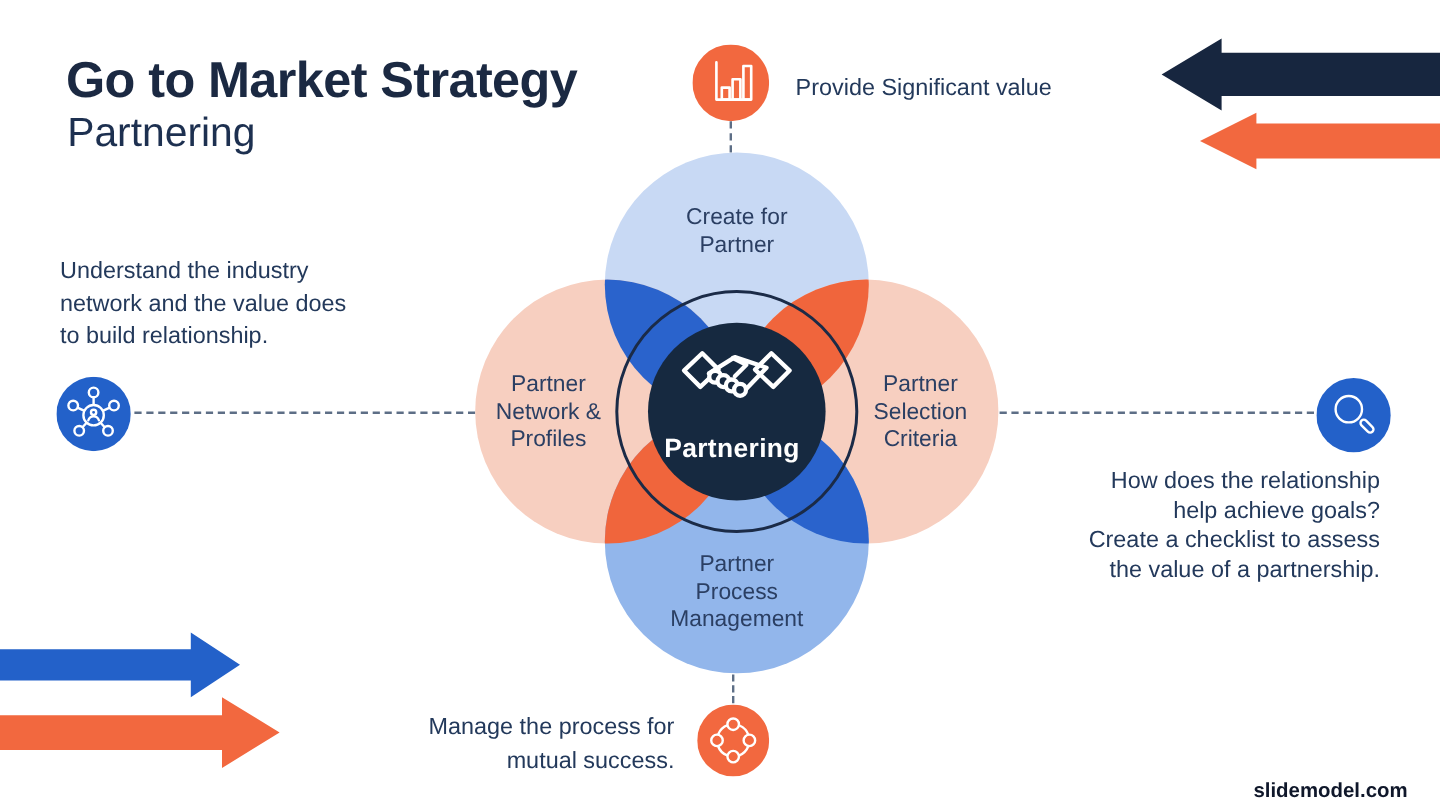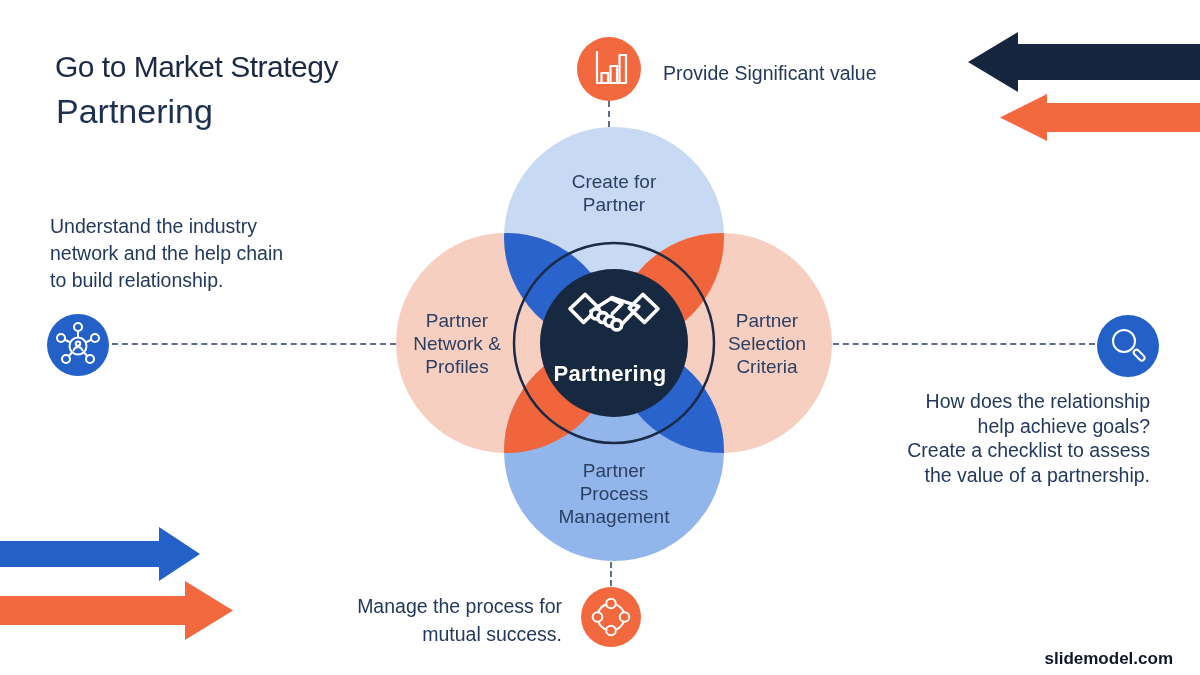--- a/index.html
+++ b/index.html
@@ -3,21 +3,21 @@
 <meta charset="utf-8">
 <style>
   html,body{margin:0;padding:0;background:#e8e8e8;}
   .canvas{
     position:relative;width:1200px;height:675px;background:#ffffff;overflow:hidden;
     font-family:"Liberation Sans",sans-serif;color:#23395b;
   }
   .abs{position:absolute;}
   .ml{white-space:pre-line;}
   .title{
-    left:55px;top:44px;font-size:30px;font-weight:normal;color:#1b2942;letter-spacing:-0.5px;line-height:46px;
+    left:55px;top:44px;font-size:42px;font-weight:bold;color:#1b2942;letter-spacing:-0.5px;line-height:46px;
   }
   .subtitle{
     left:56px;top:92px;font-size:34px;font-weight:normal;color:#1d3050;line-height:38px;
   }
   .body-txt{font-size:19.5px;line-height:27px;color:#23395b;}
   .callout-top{left:663px;top:60px;font-size:19.5px;}
   .callout-left{left:50px;top:213px;width:280px;text-align:left;}
   .callout-right{right:50px;top:389px;width:280px;text-align:right;line-height:24.5px;}
   .callout-bottom{left:342px;top:592px;width:220px;text-align:right;line-height:28px;}
   .venn-label{
@@ -144,21 +144,21 @@
       <circle cx="30" cy="30" r="13.5" stroke-dasharray="11.2 10" stroke-dashoffset="16.2"></circle>
       <circle cx="43.5" cy="30" r="4.8" fill="#f2683f"></circle>
       <circle cx="30" cy="43.5" r="4.8" fill="#f2683f"></circle>
       <circle cx="16.5" cy="30" r="4.8" fill="#f2683f"></circle>
       <circle cx="30" cy="16.5" r="4.8" fill="#f2683f"></circle>
     </g>
   </svg>
 
   <div class="abs body-txt callout-top">Provide Significant value</div>
   <div class="abs body-txt ml callout-left">Understand the industry
-network and the help chain
+network and the value does
 to build relationship.</div>
   <div class="abs body-txt ml callout-bottom">Manage the process for
 mutual success.</div>
   <div class="abs body-txt ml callout-right">How does the relationship
 help achieve goals?
 Create a checklist to assess
 the value of a partnership.</div>
 
   <div class="abs brand">slidemodel.com</div>
 

